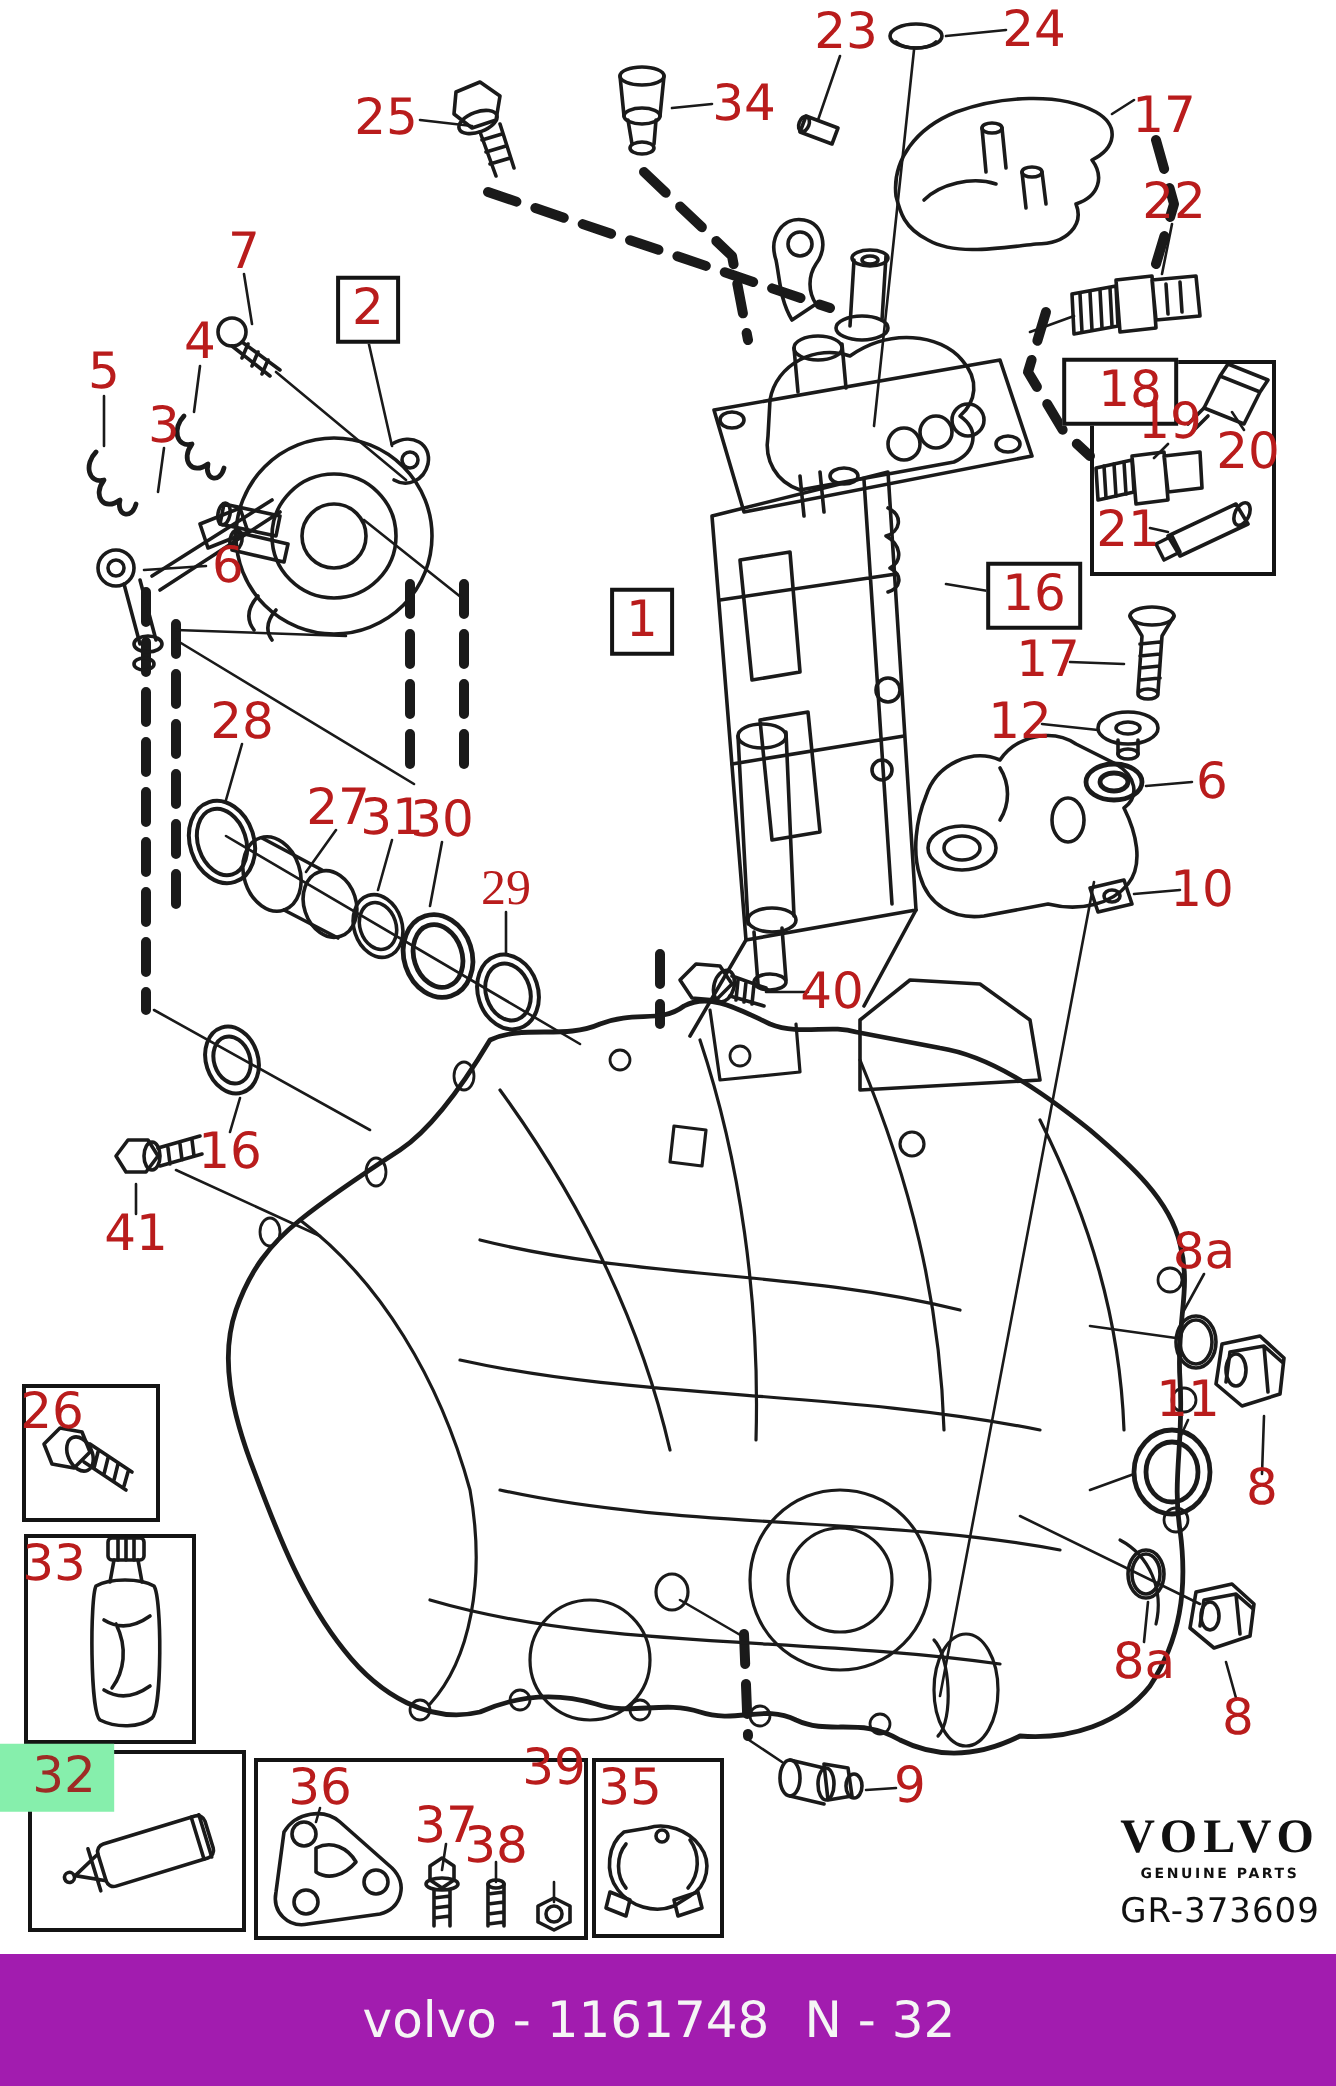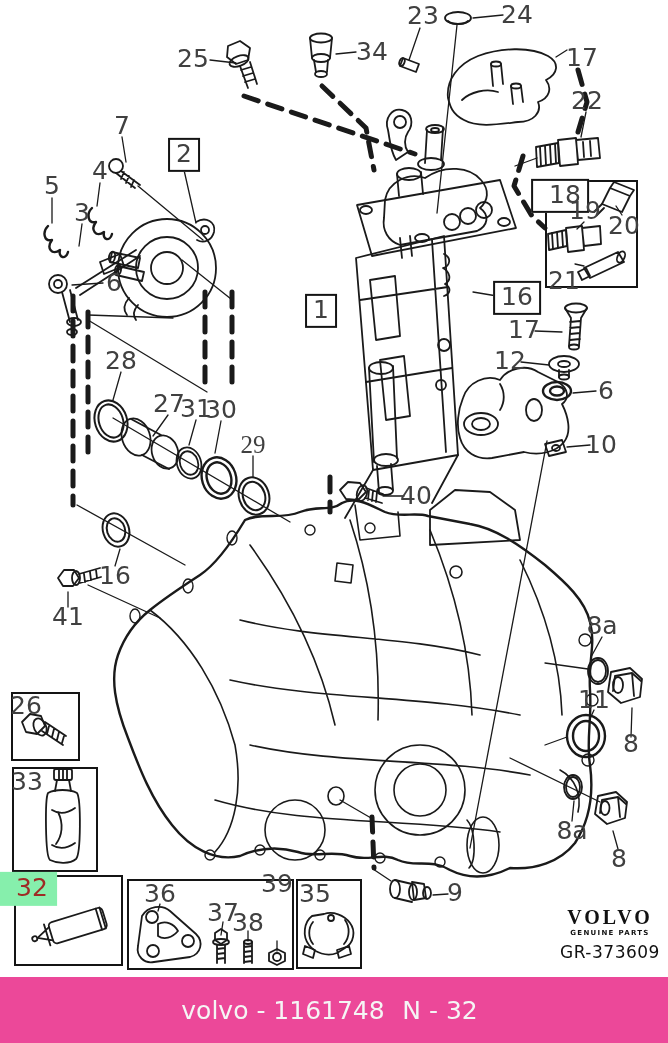--- a/index.html
+++ b/index.html
@@ -1,30 +1,30 @@
 <!DOCTYPE html>
 <html><head>
 <meta charset="utf-8">
 <style>
   * { box-sizing: border-box; margin: 0; padding: 0; }
   html,body { width:668px; height:1043px; background:#fff; overflow:hidden;
               font-family:"DejaVu Sans", sans-serif; }
   .stage { position:relative; width:668px; height:1043px; background:#fff; }
   svg.art { position:absolute; left:0; top:0; }
   .lbl { position:absolute; transform:translate(-50%,-50%);
-         font:25px/1.05 "DejaVu Sans", sans-serif; color:#404040; white-space:nowrap;
+         font:25px/1.05 "DejaVu Sans", sans-serif; color:#b91c1c; white-space:nowrap;
          z-index:5; }
   .lbl.boxed { border:2.6px solid #141414; background:#fff; padding:1px 6px 3px; }
   .lbl.highlight { padding:3px 9px 5px; font-weight:normal; }
   .group-box { position:absolute; border:2.8px solid #141414; z-index:2; background:transparent; }
   .footer { position:absolute; left:0; top:977px; width:668px; height:66px; z-index:6; }
   .footer span { position:absolute; top:50%; transform:translate(-50%,-50%);
                  font:25px "DejaVu Sans", sans-serif; }
   .brand { position:absolute; left:558px; top:906px; width:104px; text-align:center; z-index:4; }
-  .brand .logo { font-family:"Liberation Serif", serif; font-weight:bold; font-size:20px;
+  .brand .logo { font-family:"Liberation Serif", serif; font-weight:bold; font-size:24px;
                  letter-spacing:3px; color:#111; }
   .brand .sub { font-size:7px; font-weight:bold; letter-spacing:1.3px; color:#111; margin-top:0px; }
   .brand .ref { font-size:17px; color:#111; margin-top:5px; letter-spacing:0.5px; }
 </style>
 </head>
 <body>
 
 <div class="stage">
 
   <svg class="art" width="668" height="1043" viewBox="0 0 668 1043">
@@ -389,21 +389,21 @@
       <div class="lbl " style="left: 587px; top: 101px;">22</div>
       <div class="lbl " style="left: 122px; top: 126px;">7</div>
       <div class="lbl " style="left: 100px; top: 171px;">4</div>
       <div class="lbl " style="left: 52px; top: 186px;">5</div>
       <div class="lbl " style="left: 82px; top: 213px;">3</div>
       <div class="lbl boxed" style="left: 184px; top: 155px;">2</div>
       <div class="lbl " style="left: 114px; top: 283px;">6</div>
       <div class="lbl boxed" style="left: 560px; top: 196px; padding-left: 16px;">18</div>
       <div class="lbl " style="left: 585px; top: 211px;">19</div>
       <div class="lbl " style="left: 624px; top: 226px;">20</div>
-      <div class="lbl " style="left: 564px; top: 265px; margin-top: 16px;">21</div>
+      <div class="lbl " style="left: 564px; top: 265px;">21</div>
       <div class="lbl boxed" style="left: 517px; top: 298px;">16</div>
       <div class="lbl boxed" style="left: 321px; top: 311px;">1</div>
       <div class="lbl " style="left: 524px; top: 330px;">17</div>
       <div class="lbl " style="left: 510px; top: 361px;">12</div>
       <div class="lbl " style="left: 606px; top: 391px;">6</div>
       <div class="lbl " style="left: 601px; top: 445px;">10</div>
       <div class="lbl " style="left: 416px; top: 496px;">40</div>
       <div class="lbl " style="left: 121px; top: 361px;">28</div>
       <div class="lbl " style="left: 169px; top: 404px;">27</div>
       <div class="lbl " style="left: 196px; top: 409px;">31</div>
@@ -426,17 +426,17 @@
       <div class="lbl " style="left: 277px; top: 884px;">39</div>
       <div class="lbl " style="left: 315px; top: 894px;">35</div>
     </div>
 
   <div class="brand">
     <div class="logo">VOLVO</div>
     <div class="sub">GENUINE PARTS</div>
     <div class="ref">GR-373609</div>
   </div>
 
-  <div class="footer" style="background: #ec4899; text-decoration: underline;">
+  <div class="footer" style="background: #a21caf; text-decoration: underline;">
     <span style="left: 283px; color: rgb(245, 245, 245);">volvo - 1161748</span>
     <span style="left: 440px; color: rgb(245, 245, 245);">N - 32</span>
   </div>
 </div>
 
 </body></html>

